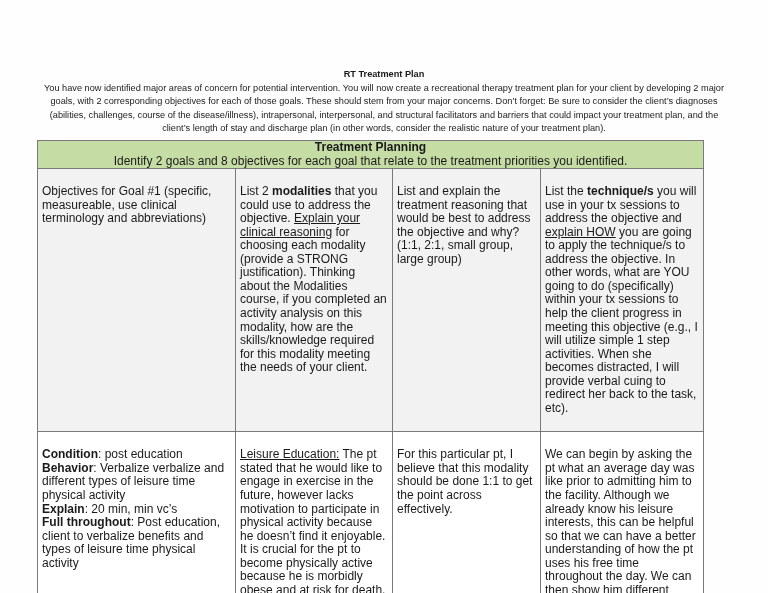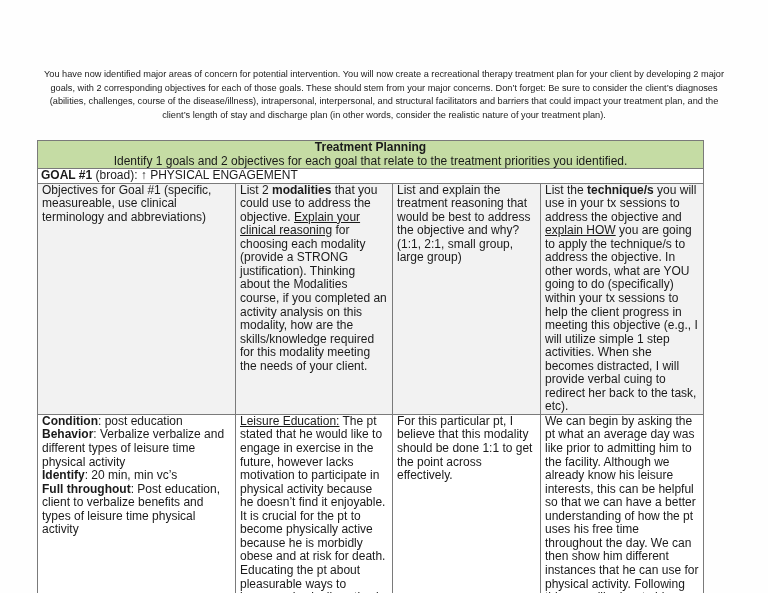--- a/index.html
+++ b/index.html
@@ -3,66 +3,62 @@
 <meta charset="utf-8">
 <style>
   html, body { margin:0; padding:0; background:#fefefe; }
   body { width:768px; height:593px; position:relative; overflow:hidden;
          font-family:"Liberation Sans", sans-serif; color:#1a1a1a; }
   .intro { position:absolute; left:40px; top:68px; width:688px; text-align:center;
            font-size:9.2px; line-height:13.6px; }
   .intro .title { font-weight:bold; }
   table { position:absolute; left:37px; top:140px; width:666px; border-collapse:collapse;
           font-size:12px; line-height:13.55px; table-layout:fixed; }
-  td { border:1px solid #7a7a7a; vertical-align:top; padding:0 4px; }
+  td { border:1px solid #7a7a7a; vertical-align:top; padding:16px 4px; }
   .green { background:#c5dca4; text-align:center; padding:0 4px; }
   .green .t1 { font-weight:bold; }
   .goal { background:#ffffff; padding:0 3px; }
   .hdr td { background:#f2f2f2; height:143px; }
   .content td { height:202px; background:#ffffff;margin-top:21px; }
   b { font-weight:bold; }
   u { text-decoration:underline; }
 </style>
 </head>
 <body>
 
 <div class="intro">
+  <div class="title">RT Treatment Plan</div>
   <div>You have now identified major areas of concern for potential intervention.  You will now create a recreational therapy treatment plan for your client by developing 2 major goals, with 2 corresponding objectives for each of those goals. These should stem from your major concerns. Don’t forget: Be sure to consider the client’s diagnoses (abilities, challenges, course of the disease/illness), intrapersonal, interpersonal, and structural facilitators and barriers that could impact your treatment plan, and the client’s length of stay and discharge plan (in other words, consider the realistic nature of your treatment plan).</div>
 </div>
 
 <table>
   <colgroup>
     <col style="width:198px">
       <col style="width:157px">
       <col style="width:148px">
       <col style="width:163px">
   </colgroup>
   <tbody>
       <tr>
     <td colspan="4" class="green">
       <div class="t1">Treatment Planning</div>
-      <div>Identify 1 goals and 2 objectives for each goal that relate to the treatment priorities you identified.</div>
-    </td>
-  </tr>
-  <tr>
-    <td colspan="4" class="goal">
-      <b>GOAL #1</b><span> (broad): </span><span>↑</span><span> PHYSICAL ENGAGEMENT</span>
+      <div>Identify 2 goals and 8 objectives for each goal that relate to the treatment priorities you identified.</div>
     </td>
   </tr>
   <tr class="hdr">
     <td><span>Objectives for Goal #1 (specific, measureable, use clinical terminology and abbreviations)</span></td>
     <td><span>List 2 </span><b>modalities</b><span> that you could use to address the objective. </span><u>Explain your clinical reasoning</u><span> for choosing each modality (provide a STRONG justification).  Thinking about the Modalities course, if you completed an activity analysis on this modality, how are the skills/knowledge required for this modality meeting the needs of your client.</span></td>
     <td><span>List and explain the treatment reasoning that would be best to address the objective and why? (1:1, 2:1, small group, large group)</span></td>
     <td><span>List the </span><b>technique/s</b><span> you will use in your tx sessions to address the objective and </span><u>explain HOW</u><span> you are going to apply the technique/s to address the objective. In other words, what are YOU going to do (specifically) within your tx sessions to help the client progress in meeting this objective (e.g., I will utilize simple 1 step activities. When she becomes distracted, I will provide verbal cuing to redirect her back to the task, etc).</span></td>
   </tr>
   <tr class="content">
     <td>
       <div><b>Condition</b><span>: post education</span></div>
       <div><b>Behavior</b><span>: Verbalize verbalize and different types of leisure time physical activity</span></div>
-      <div><b>Identify</b><span>: 20 min, min vc’s</span></div>
+      <div><b>Explain</b><span>: 20 min, min vc’s</span></div>
       <div><b>Full throughout</b><span>: Post education, client to verbalize benefits and types of leisure time physical activity</span></div>
     </td>
     <td><u>Leisure Education:</u><span> The pt stated that he would like to engage in exercise in the future, however lacks motivation to participate in physical activity because he doesn’t find it enjoyable. It is crucial for the pt to become physically active because he is morbidly obese and at risk for death.  Educating the pt about pleasurable ways to become physically active is important because he may become more motivated to engage in exercise and physical activities that he is interested in. Leisure education promotes good health habits because it may encourage the pt to</span></td>
     <td><span>For this particular pt, I believe that this modality should be done 1:1 to get the point across effectively.</span></td>
     <td><span>We can begin by asking the pt what an average day was like prior to admitting him to the facility. Although we already know his leisure interests, this can be helpful so that we can have a better understanding of how the pt uses his free time throughout the day. We can then show him different instances that he can use for physical activity. Following this, we will educate him about possible adjustments that can be incorporated into the pt’s everyday activities to increase his physical engagement. In order to make these exercises leisurely, we can encourage them to be done in instances that he is participating in his favorite activities;</span></td>
   </tr>
 </tbody>
   </table>
 
 </body></html>

